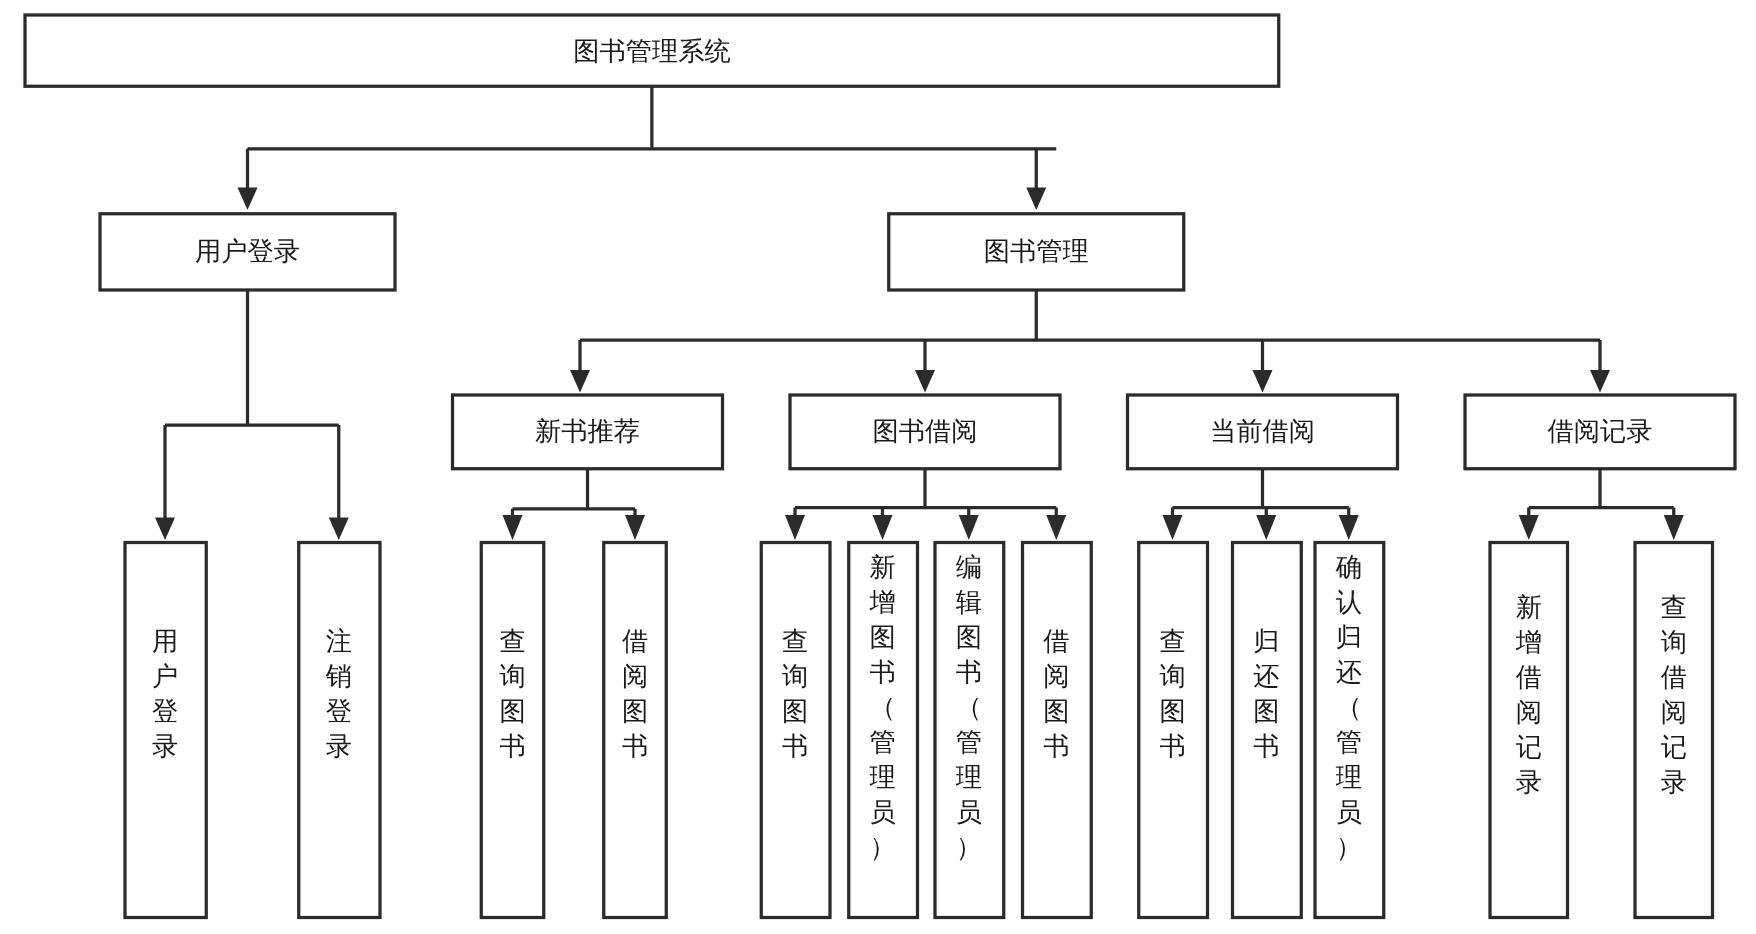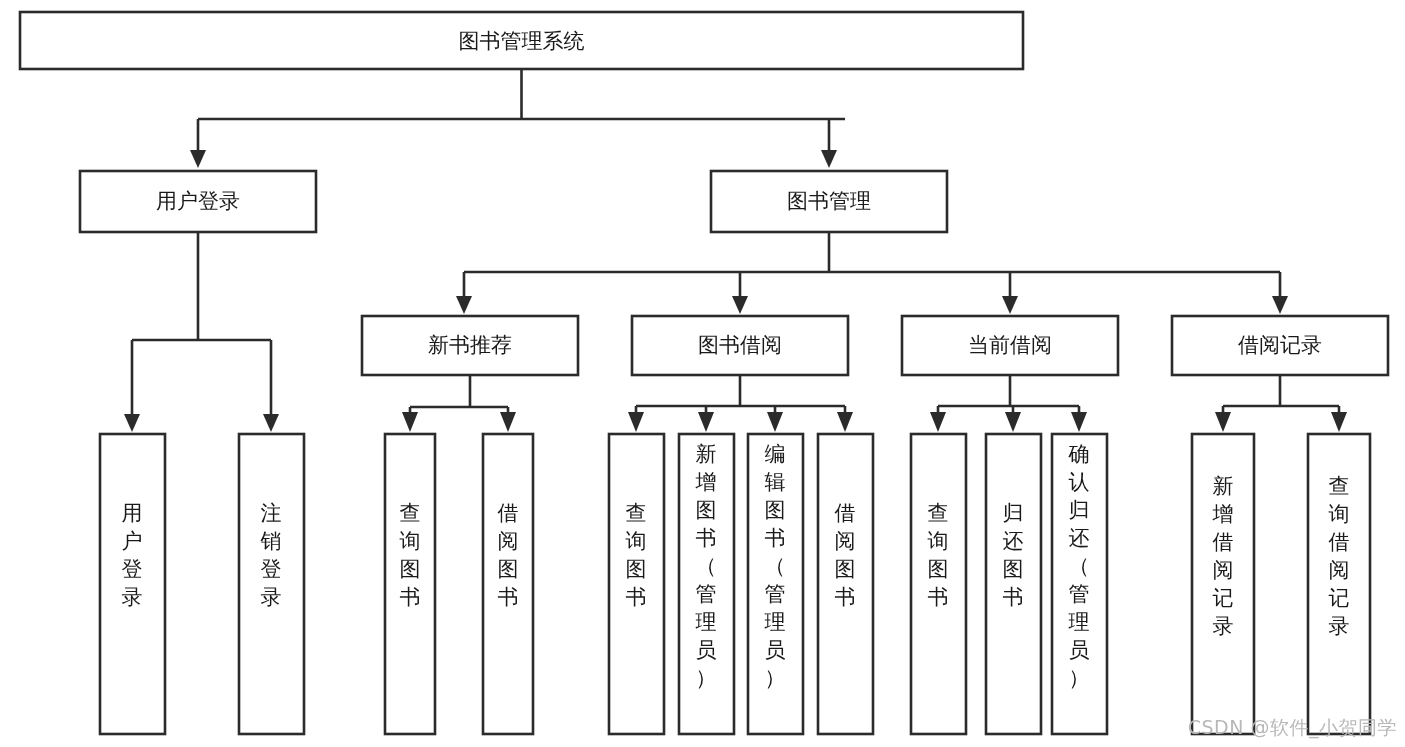--- a/index.html
+++ b/index.html
@@ -222,14 +222,13 @@
     <g>
       <rect class="node-box" x="1192" y="434" width="62" height="300"></rect>
       <text class="node-label-vertical" x="1223" y="493"><tspan x="1223" dy="0">新</tspan><tspan x="1223" dy="28">增</tspan><tspan x="1223" dy="28">借</tspan><tspan x="1223" dy="28">阅</tspan><tspan x="1223" dy="28">记</tspan><tspan x="1223" dy="28">录</tspan></text>
     </g>
     <g>
       <rect class="node-box" x="1308" y="434" width="62" height="300"></rect>
       <text class="node-label-vertical" x="1339" y="493"><tspan x="1339" dy="0">查</tspan><tspan x="1339" dy="28">询</tspan><tspan x="1339" dy="28">借</tspan><tspan x="1339" dy="28">阅</tspan><tspan x="1339" dy="28">记</tspan><tspan x="1339" dy="28">录</tspan></text>
     </g>
   </svg>
 
-  <div class="watermark">CSDN @软件_小贺同学</div>
 </div>
 
 </body></html>

